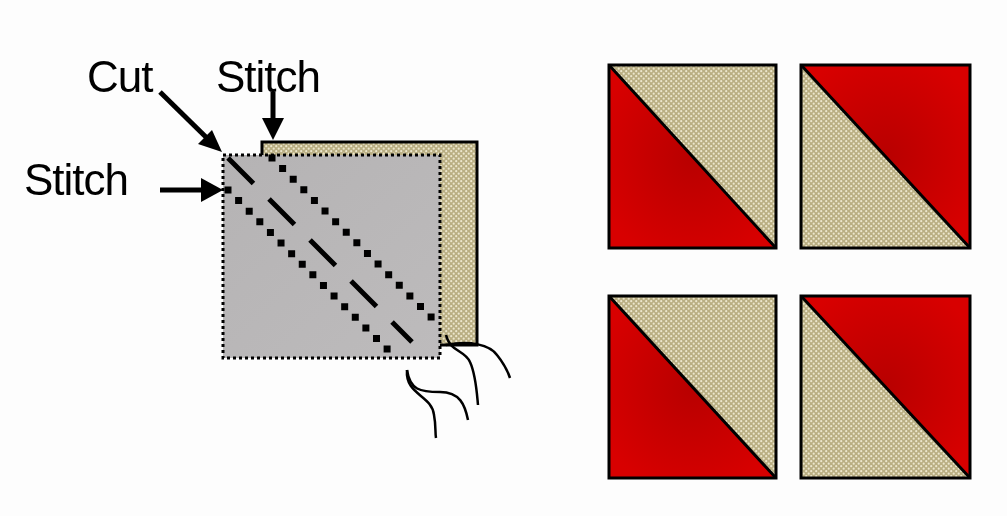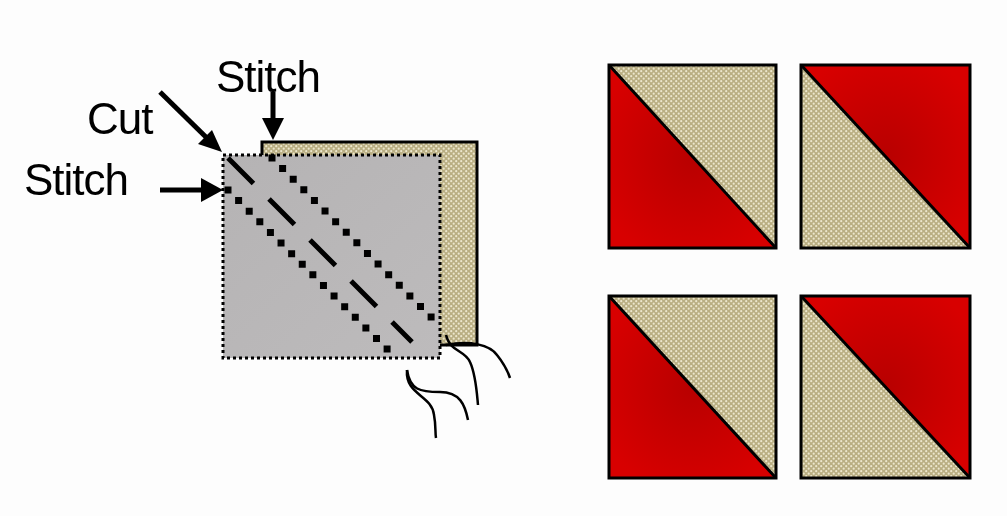--- a/index.html
+++ b/index.html
@@ -89,15 +89,15 @@
     <rect x="609" y="296" width="167" height="182" fill="none" stroke="#000" stroke-width="3"></rect>
   </g>
   <g>
     <rect x="801" y="296" width="169" height="182" fill="url(#tanPat)"></rect>
     <polygon points="801,296 970,296 970,478" fill="url(#redGrad)"></polygon>
     <line x1="801" y1="296" x2="970" y2="478" stroke="#000" stroke-width="3"></line>
     <rect x="801" y="296" width="169" height="182" fill="none" stroke="#000" stroke-width="3"></rect>
   </g>
 </svg>
 
-<div class="label" style="left:87px; top:55px;margin-top:42px;">Cut</div>
+<div class="label" style="left:87px; top:55px;">Cut</div>
 <div class="label" style="left:216px; top:55px;">Stitch</div>
 <div class="label" style="left:24px; top:158px;">Stitch</div>
 
 </body></html>

